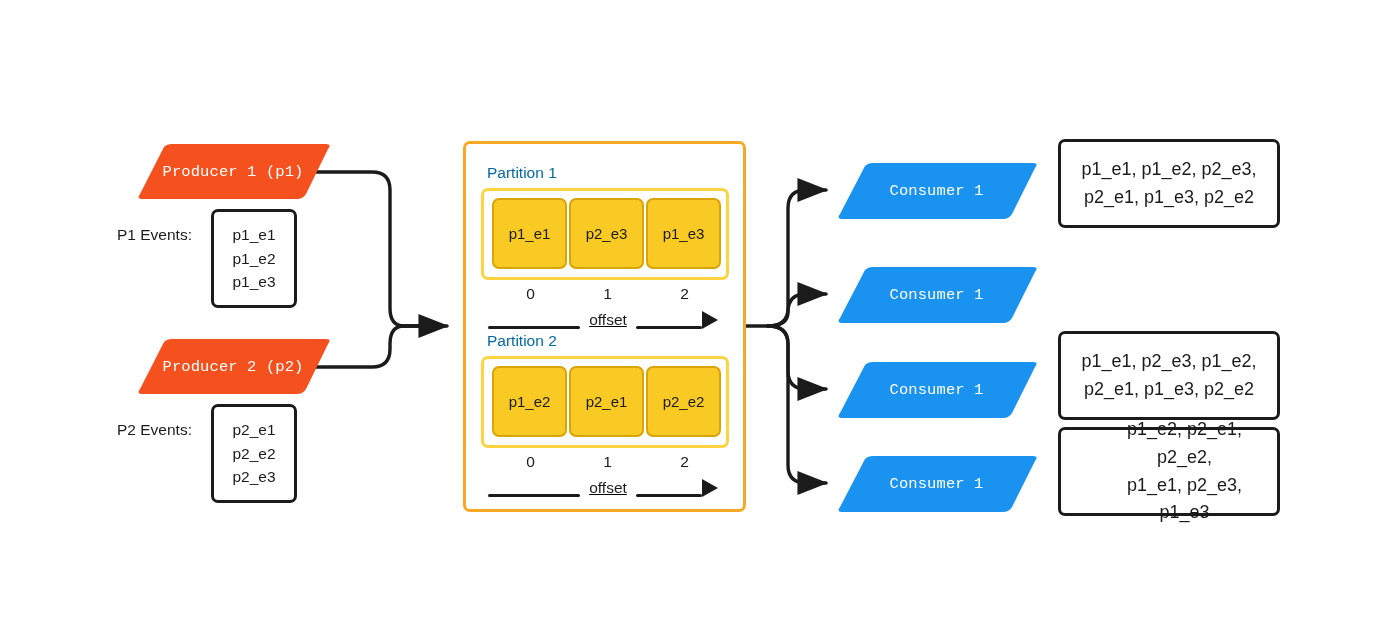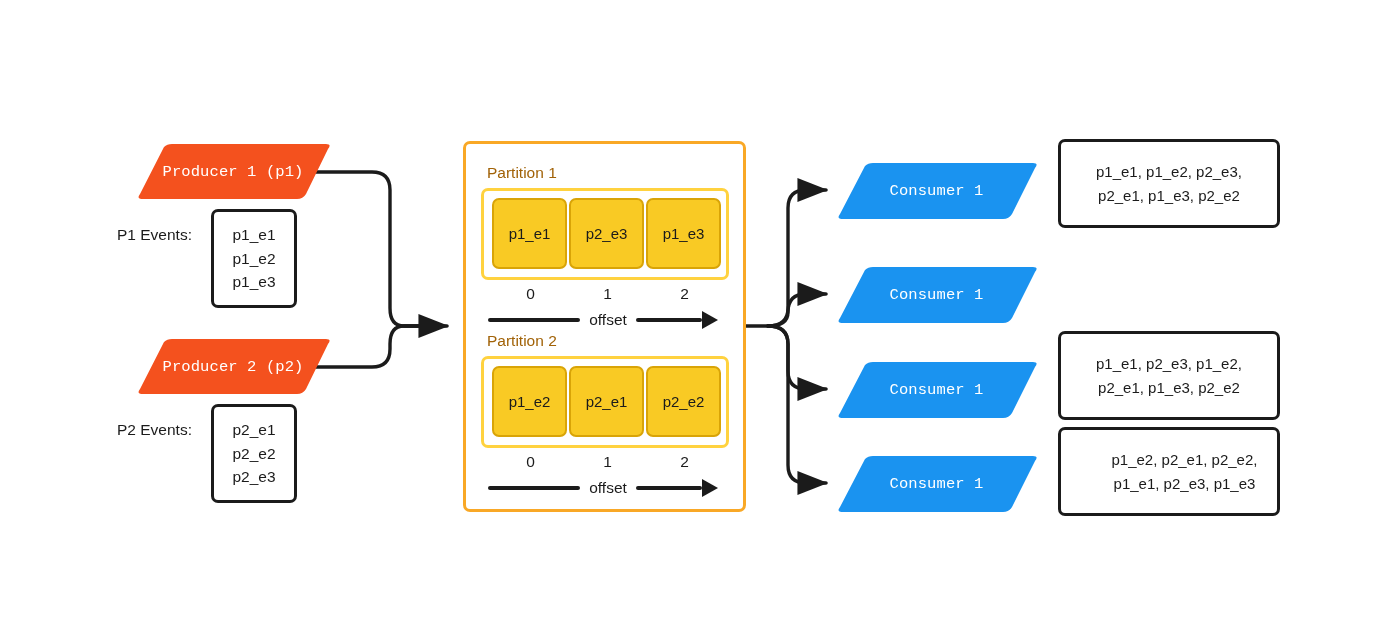--- a/index.html
+++ b/index.html
@@ -61,21 +61,21 @@
     justify-content: center;
     text-align: center;
     color: #1b1b1b;
   }
   .events-box {
     flex-direction: column;
     font-size: 15.5px;
     line-height: 1.52;
   }
   .msgs-box {
-    font-size: 15px;
+    font-size: 18px;
     line-height: 1.55;
     padding: 0 14px;
   }
   .side-label {
     position: absolute;
     font-size: 15.5px;
     color: #1b1b1b;
     white-space: nowrap;
     text-align: center;
   }
@@ -89,21 +89,21 @@
   .topic-box {
     position: absolute;
     box-sizing: border-box;
     border: 3.2px solid #F9A826;
     border-radius: 7px;
     background: #ffffff;
   }
   .partition-title {
     position: absolute;
     font-size: 15.5px;
-    color: #a16207;
+    color: #0369a1;
   }
   .partition-box {
     position: absolute;
     box-sizing: border-box;
     border: 3.2px solid #FFD23F;
     border-radius: 7px;
     background: #ffffff;
   }
   .cells {
     position: absolute;
@@ -126,23 +126,24 @@
     display: flex;
   }
   .offset-num {
     font-size: 15.5px;
     color: #1b1b1b;
     text-align: center;
   }
   .offset-axis {
     position: absolute;
     display: flex;
-    align-items: center;
+    align-items: flex-end;
     justify-content: center;
     gap: 9px;
+    text-decoration: underline;
   }
   .offset-axis .rule-l,
   .offset-axis .rule-r {
     height: 3.2px;
     background: #1b1b1b;
     border-radius: 2px;
   }
   .offset-axis .rule-l { width: 92px; }
   .offset-axis .rule-r { width: 66px; }
   .offset-axis .offset-word {

